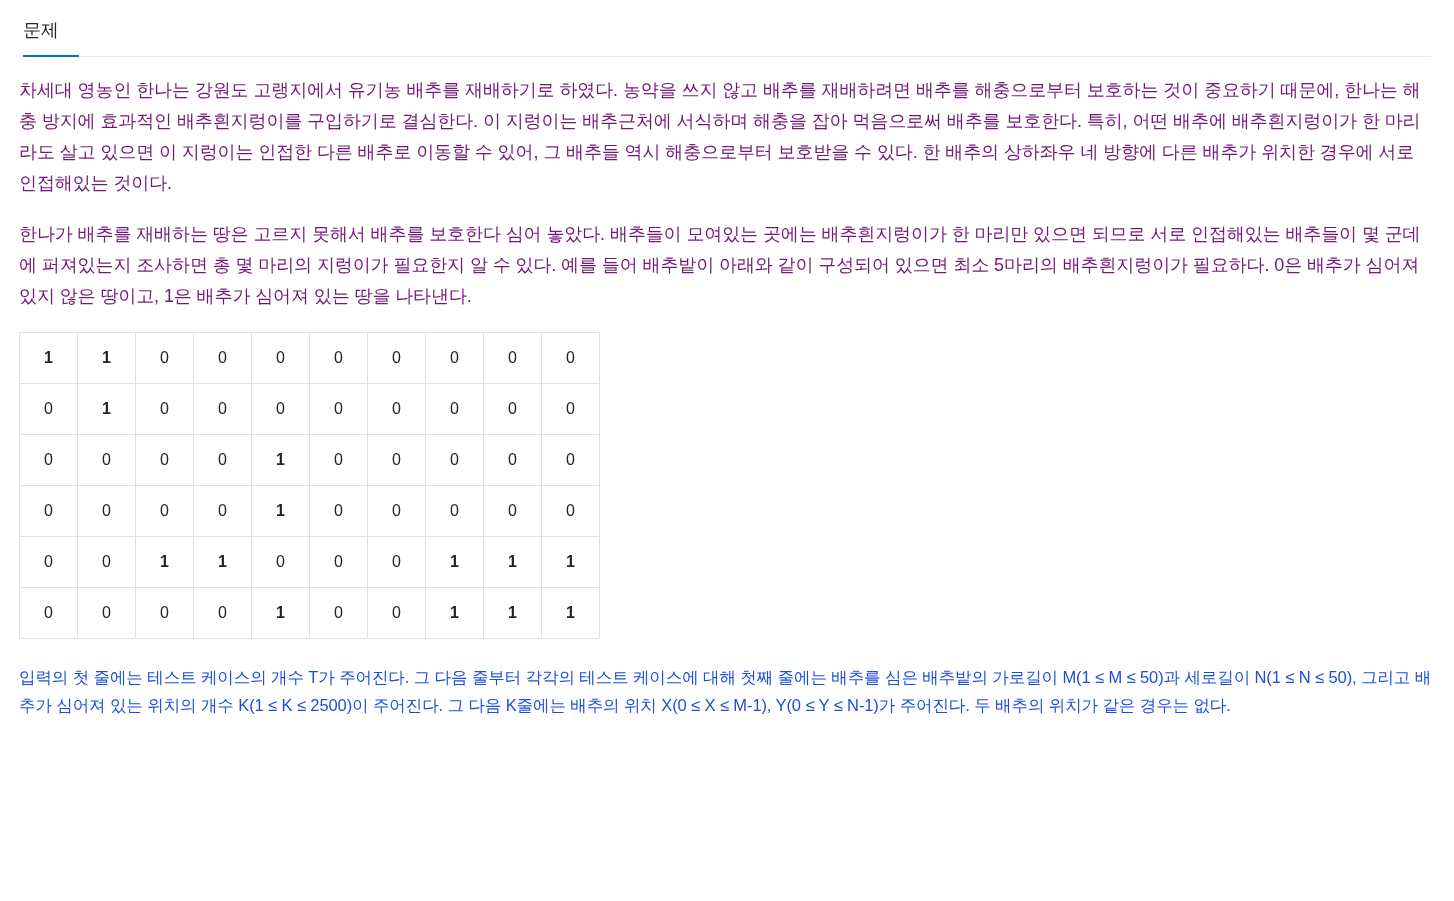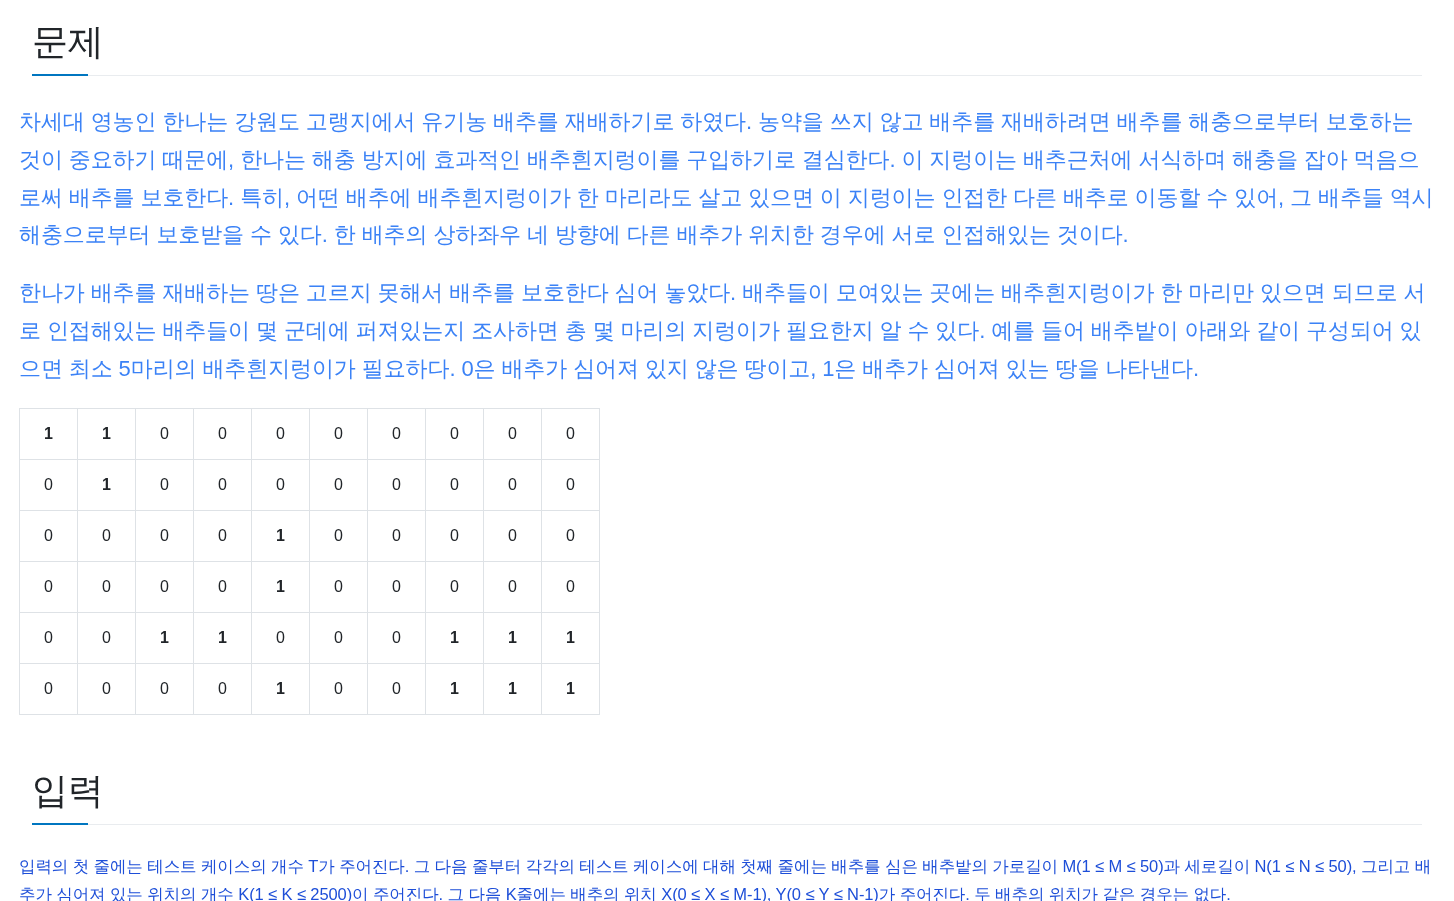--- a/index.html
+++ b/index.html
@@ -14,49 +14,49 @@
     color: #212529;
     -webkit-font-smoothing: antialiased;
   }
   .page {
     width: 1416px;
     margin: 0 auto;
     padding: 0 0 10px 0;
     box-sizing: border-box;
   }
   .section-heading {
-    font-size: 36px;
+    font-size: 18px;
     font-weight: 400;
     color: #212529;
-    margin: 13px;
-    padding: 12px 0 8px 0;
+    margin: 4px;
+    padding: 12px 0 14px 0;
     border-bottom: 1px solid #e9ecef;
     letter-spacing: -0.2px;
     position: relative;
   }
   .section-heading::after {
     content: "";
     position: absolute;
     left: 0;
     bottom: -1px;
     width: 56px;
     height: 2px;
     background: #0076c0;
   }
   #heading-problem {
     margin-top: 6px;
   }
   .problem-body {
     padding-top: 14px;
   }
   .problem-body p {
-    font-size: 22px;
+    font-size: 18px;
     line-height: 1.72;
     margin: 0 0 20px 0;
-    color: #3b82f6;
+    color: #701a75;
     letter-spacing: -0.1px;
     text-align: left;
   }
   .grid-wrap {
     margin: 6px 0 10px 0;
   }
   table.cabbage-grid {
     border-collapse: collapse;
     table-layout: fixed;
   }
@@ -171,19 +171,18 @@
           <td>0</td>
           <td>0</td>
           <td class="one">1</td>
           <td class="one">1</td>
           <td class="one">1</td>
         </tr>
       </tbody>
     </table>
   </div>
 
-  <h2 class="section-heading" id="heading-input">입력</h2>
 
   <div class="input-body">
     <p>입력의 첫 줄에는 테스트 케이스의 개수 T가 주어진다. 그 다음 줄부터 각각의 테스트 케이스에 대해 첫째 줄에는 배추를 심은 배추밭의 가로길이 M(1 ≤ M ≤ 50)과 세로길이 N(1 ≤ N ≤ 50), 그리고 배추가 심어져 있는 위치의 개수 K(1 ≤ K ≤ 2500)이 주어진다. 그 다음 K줄에는 배추의 위치 X(0 ≤ X ≤ M-1), Y(0 ≤ Y ≤ N-1)가 주어진다. 두 배추의 위치가 같은 경우는 없다.</p>
   </div>
 
 </div>
 
 </body></html>

